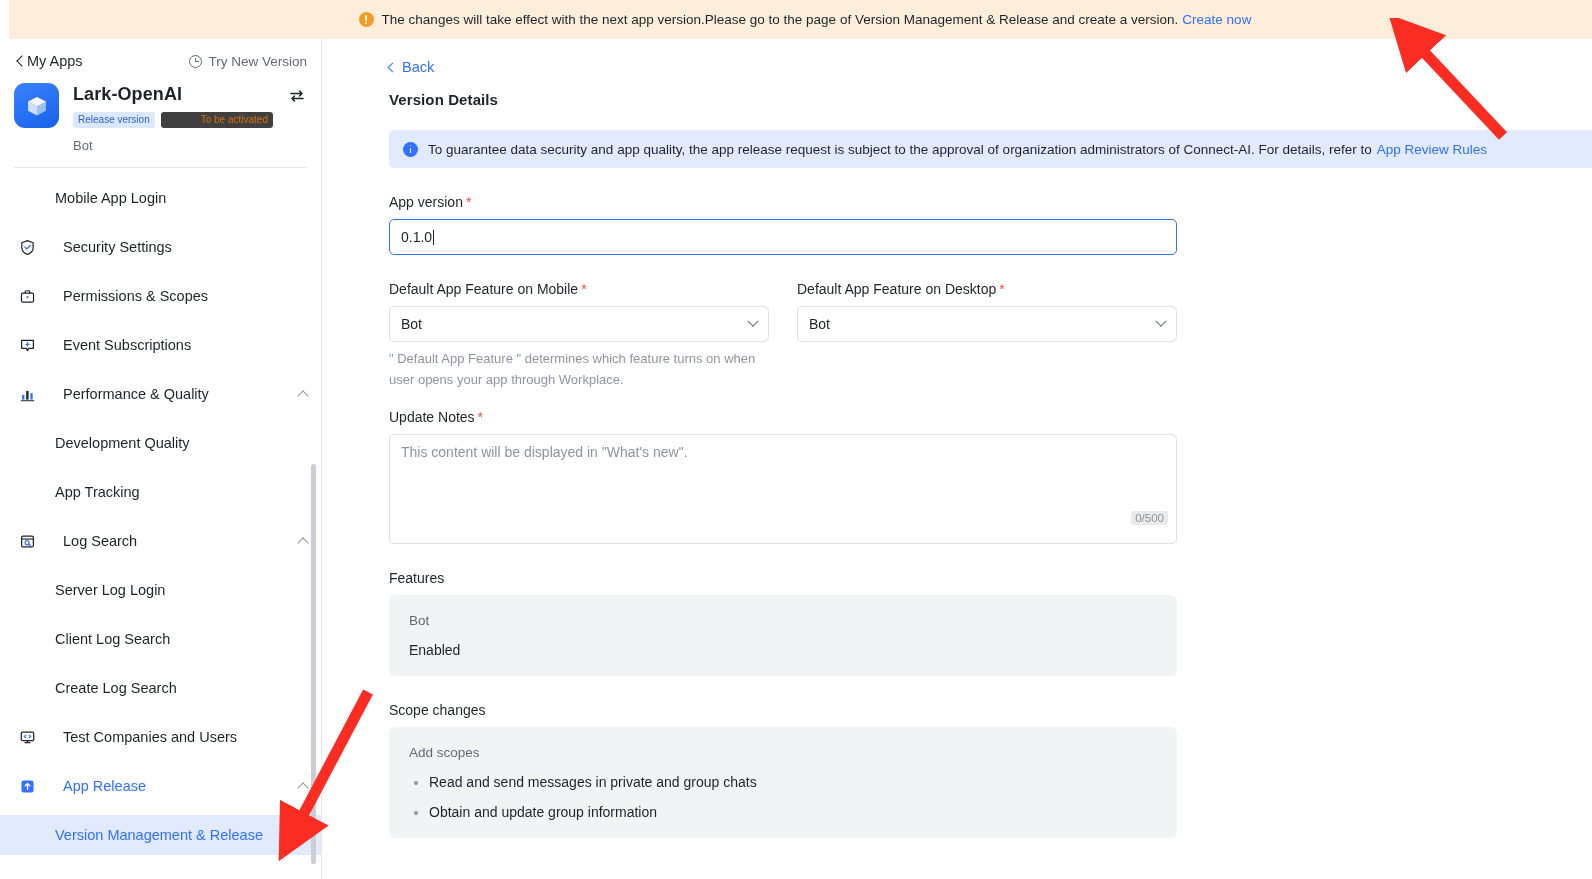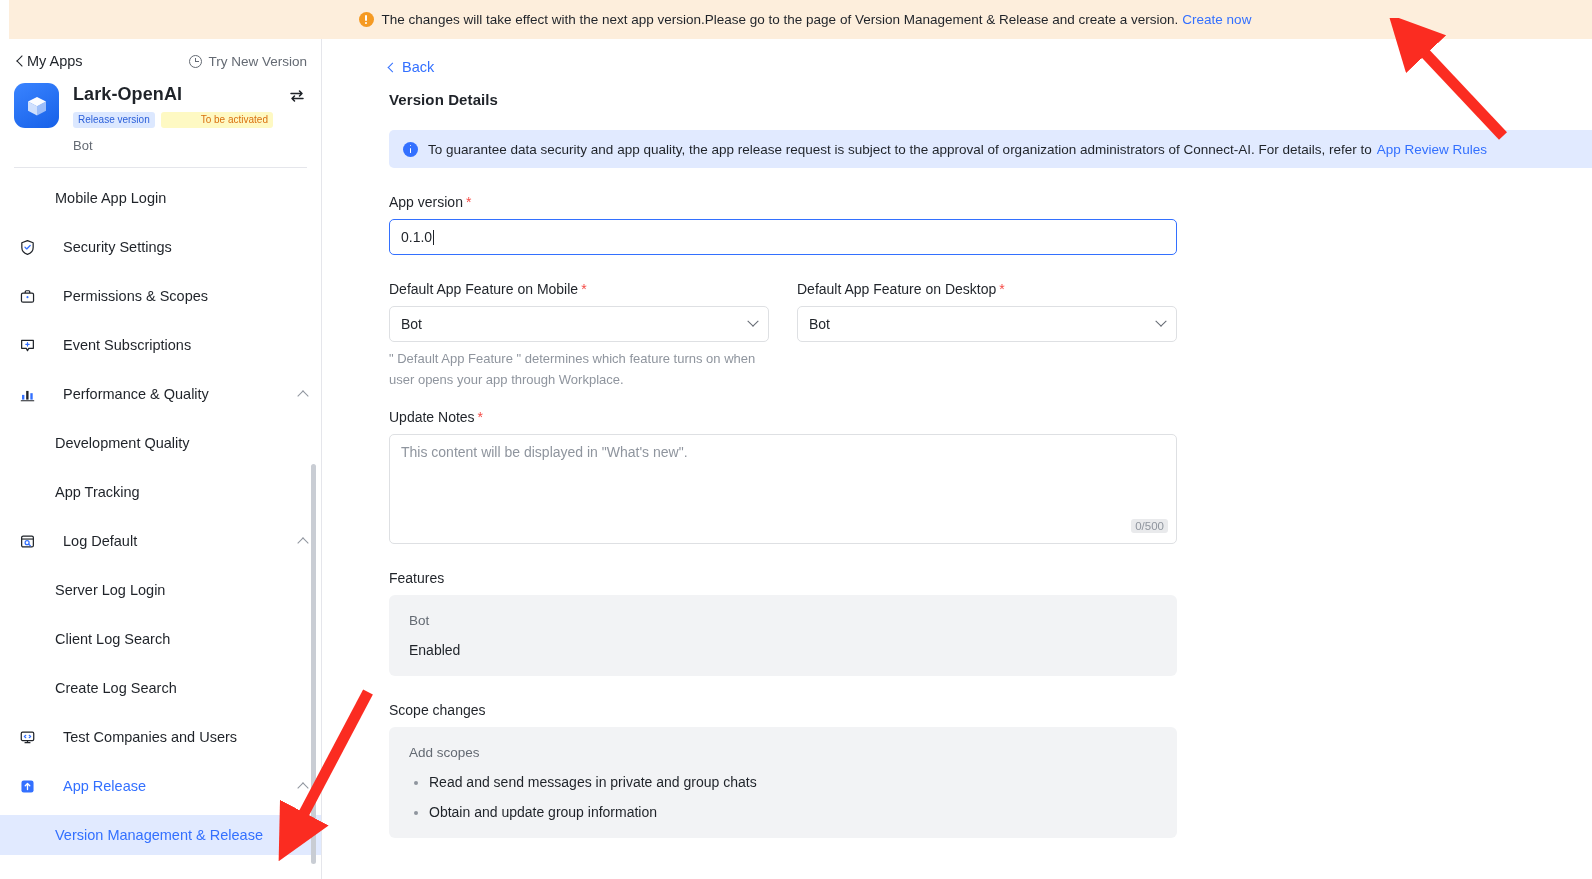--- a/index.html
+++ b/index.html
@@ -83,21 +83,21 @@
     display: flex; align-items: center; justify-content: center;
   }
   .app-meta { flex: 1 1 auto; min-width: 0; }
   .app-title { font-size: 18px; font-weight: 700; color: #1f2329; line-height: 1.25; letter-spacing: .1px;}
   .badges { margin-top: 6px; display: flex; align-items: center; gap: 6px; }
   .badge {
     font-size: 10px; padding: 2px 5px; border-radius: 3px; line-height: 1.25;
     white-space: nowrap;
   }
   .badge-release { background: #dce8ff; color: #2b5fd9; }
-  .badge-activate { background: #fef9c3; color: #d9700f; padding-left: 40px; }
+  .badge-activate { background: #404040; color: #d9700f; padding-left: 40px; }
   .app-type { font-size: 13px; color: #646a73; margin-top: 10px; }
   .swap-icon { width: 20px; height: 20px; flex: 0 0 auto; margin-top: 3px; cursor: pointer; }
 
   .sidebar-divider {
     height: 1px; background: #e5e6eb; margin: 14px 14px 0 14px;
   }
 
   .nav { padding-top: 6px; }
   .nav-item {
     display: flex; align-items: center; height: 40px;
@@ -194,21 +194,21 @@
   .hint { font-size: 13px; color: #8f959e; line-height: 1.6; margin-top: 7px; width: 370px; }
 
   .textarea-wrap {
     position: relative; width: 788px; height: 110px;
     border: 1px solid #dee0e3; border-radius: 5px; background: #fff;
   }
   .ta-placeholder {
     position: absolute; left: 11px; top: 9px; font-size: 14px; color: #8f959e;
   }
   .counter {
-    position: absolute; right: 8px; bottom: 10px; font-size: 11.5px;
+    position: absolute; right: 8px; bottom: 18px; font-size: 11.5px;
     color: #8f959e; background: #e9eaec; border-radius: 3px; padding: 1px 4px;
   }
 
   .section-title { font-size: 14px; color: #1f2329; margin-top: 26px; margin-bottom: 9px; }
   .panel {
     width: 788px; background: #f2f3f5; border-radius: 6px; padding: 18px 20px;
   }
   .panel-sub { font-size: 13.5px; color: #646a73; }
   .panel-val { font-size: 14px; color: #1f2329; margin-top: 14px; }
   .scope-list { margin: 0; padding: 0; list-style: none; }
@@ -334,21 +334,21 @@
 
       <div class="nav-item" style="margin-top:9px;">
         <span class="ico">
           <svg width="17" height="17" viewBox="0 0 18 18" aria-hidden="true">
             <rect x="2.8" y="3.2" width="12.4" height="11.6" rx="1.6" fill="none" stroke="#1f2329" stroke-width="1.3"></rect>
             <path d="M2.8 6.4 H15.2" stroke="#1f2329" stroke-width="1.2"></path>
             <circle cx="8.6" cy="10.2" r="2.1" fill="none" stroke="#3370ff" stroke-width="1.3"></circle>
             <path d="M10.3 11.9 L12 13.5" stroke="#3370ff" stroke-width="1.3" stroke-linecap="round"></path>
           </svg>
         </span>
-        <span class="lbl">Log Default</span>
+        <span class="lbl">Log Search</span>
         <span class="chev-up"></span>
       </div>
 
       <div class="nav-item plain" style="margin-top:9px;">
         <span class="lbl">Server Log Login</span>
       </div>
 
       <div class="nav-item plain" style="margin-top:9px;">
         <span class="lbl">Client Log Search</span>
       </div>

